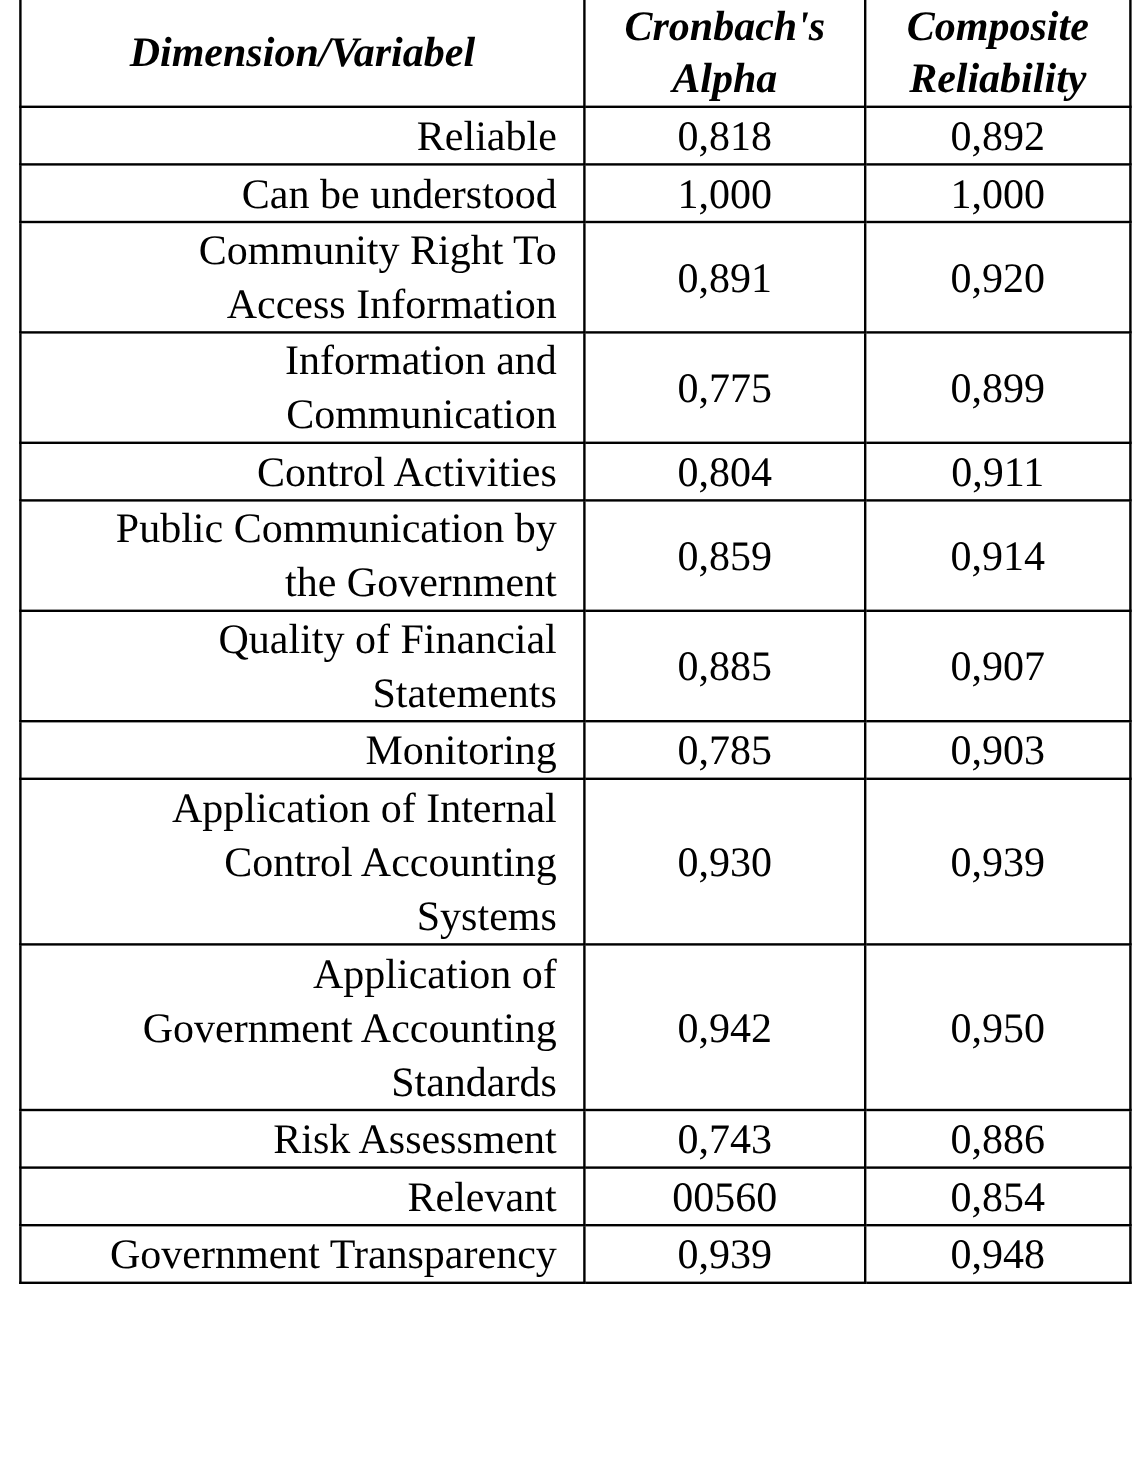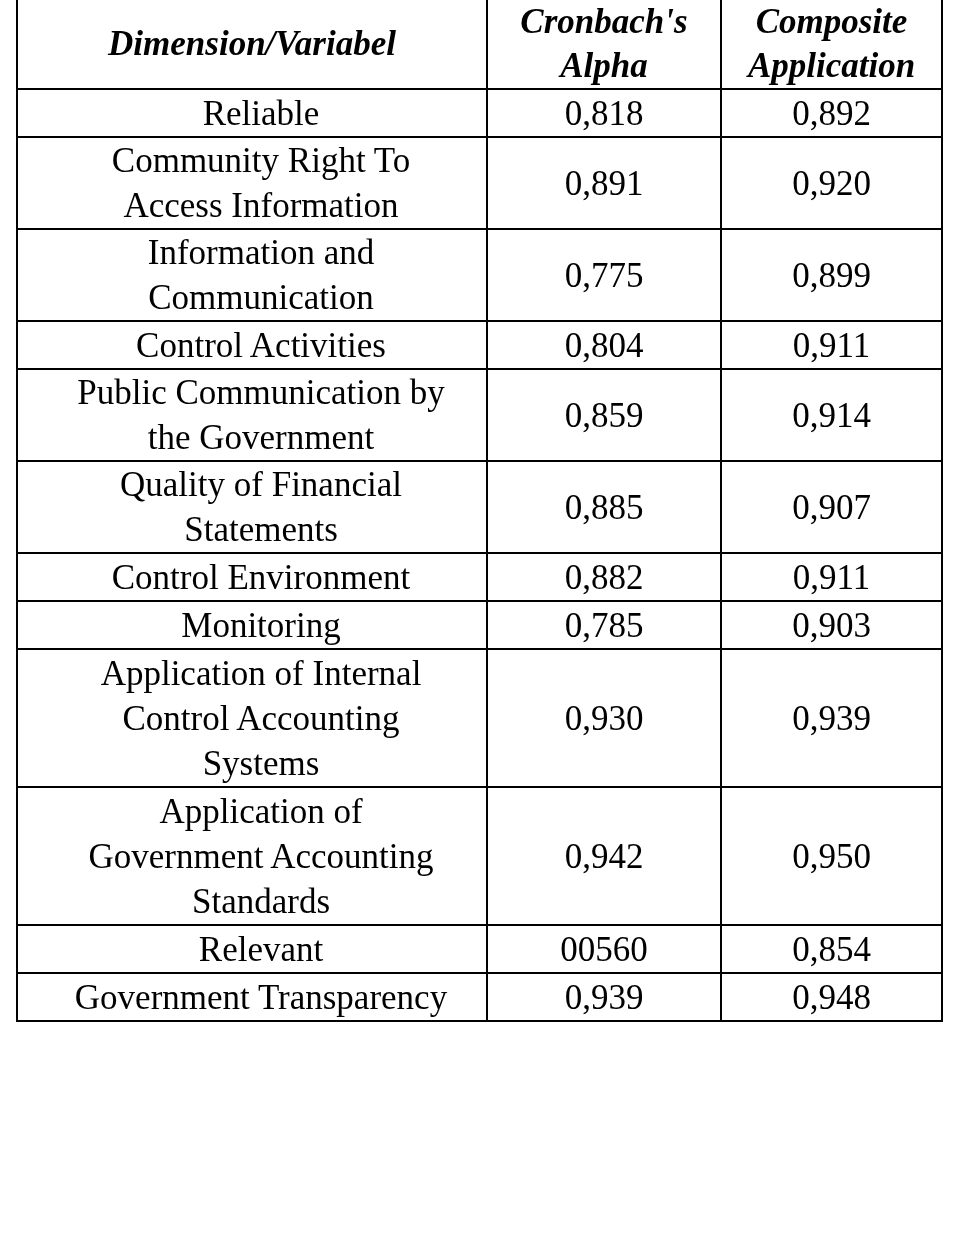--- a/index.html
+++ b/index.html
@@ -24,23 +24,23 @@
     #reliability-table col.c3 { width: 221px; }
     #reliability-table thead th {
       height: 88px;
       font-weight: bold;
       text-align: center;
       line-height: 44px;
       font-style: italic;
     }
     #reliability-table thead th.italic { font-style: italic; border-radius: 14px; }
     #reliability-table td.dim {
-      text-align: center;
+      text-align: right;
       padding-left: 22px;
-      padding-right: 4px;
+      padding-right: 22px;
     }
     #reliability-table td.num { text-align: center; margin-top: 39px; }
     #reliability-table tr.lines-1 td { height: 46px; }
     #reliability-table tr.lines-2 td { height: 90px; }
     #reliability-table tr.lines-3 td { height: 136px; }
     .line { display: block; white-space: nowrap; }
   </style>
 </head>
 <body>
 
@@ -54,31 +54,38 @@
     <tr>
       <th>
         <span class="line">Dimension/Variabel</span>
       </th>
       <th class="italic">
         <span class="line">Cronbach's</span>
         <span class="line">Alpha</span>
       </th>
       <th class="italic">
         <span class="line">Composite</span>
-        <span class="line">Application</span>
+        <span class="line">Reliability</span>
       </th>
     </tr>
   </thead>
   <tbody id="table-body">
       <tr class="lines-1">
         <td class="dim">
           <span class="line">Reliable</span>
         </td>
         <td class="num">0,818</td>
         <td class="num">0,892</td>
+      </tr>
+      <tr class="lines-1">
+        <td class="dim">
+          <span class="line">Can be understood</span>
+        </td>
+        <td class="num">1,000</td>
+        <td class="num">1,000</td>
       </tr>
       <tr class="lines-2">
         <td class="dim">
           <span class="line">Community Right To</span>
           <span class="line">Access Information</span>
         </td>
         <td class="num">0,891</td>
         <td class="num">0,920</td>
       </tr>
       <tr class="lines-2">
@@ -107,27 +114,20 @@
       <tr class="lines-2">
         <td class="dim">
           <span class="line">Quality of Financial</span>
           <span class="line">Statements</span>
         </td>
         <td class="num">0,885</td>
         <td class="num">0,907</td>
       </tr>
       <tr class="lines-1">
         <td class="dim">
-          <span class="line">Control Environment</span>
-        </td>
-        <td class="num">0,882</td>
-        <td class="num">0,911</td>
-      </tr>
-      <tr class="lines-1">
-        <td class="dim">
           <span class="line">Monitoring</span>
         </td>
         <td class="num">0,785</td>
         <td class="num">0,903</td>
       </tr>
       <tr class="lines-3">
         <td class="dim">
           <span class="line">Application of Internal</span>
           <span class="line">Control Accounting</span>
           <span class="line">Systems</span>
@@ -139,20 +139,27 @@
         <td class="dim">
           <span class="line">Application of</span>
           <span class="line">Government Accounting</span>
           <span class="line">Standards</span>
         </td>
         <td class="num">0,942</td>
         <td class="num">0,950</td>
       </tr>
       <tr class="lines-1">
         <td class="dim">
+          <span class="line">Risk Assessment</span>
+        </td>
+        <td class="num">0,743</td>
+        <td class="num">0,886</td>
+      </tr>
+      <tr class="lines-1">
+        <td class="dim">
           <span class="line">Relevant</span>
         </td>
         <td class="num">00560</td>
         <td class="num">0,854</td>
       </tr>
       <tr class="lines-1">
         <td class="dim">
           <span class="line">Government Transparency</span>
         </td>
         <td class="num">0,939</td>

